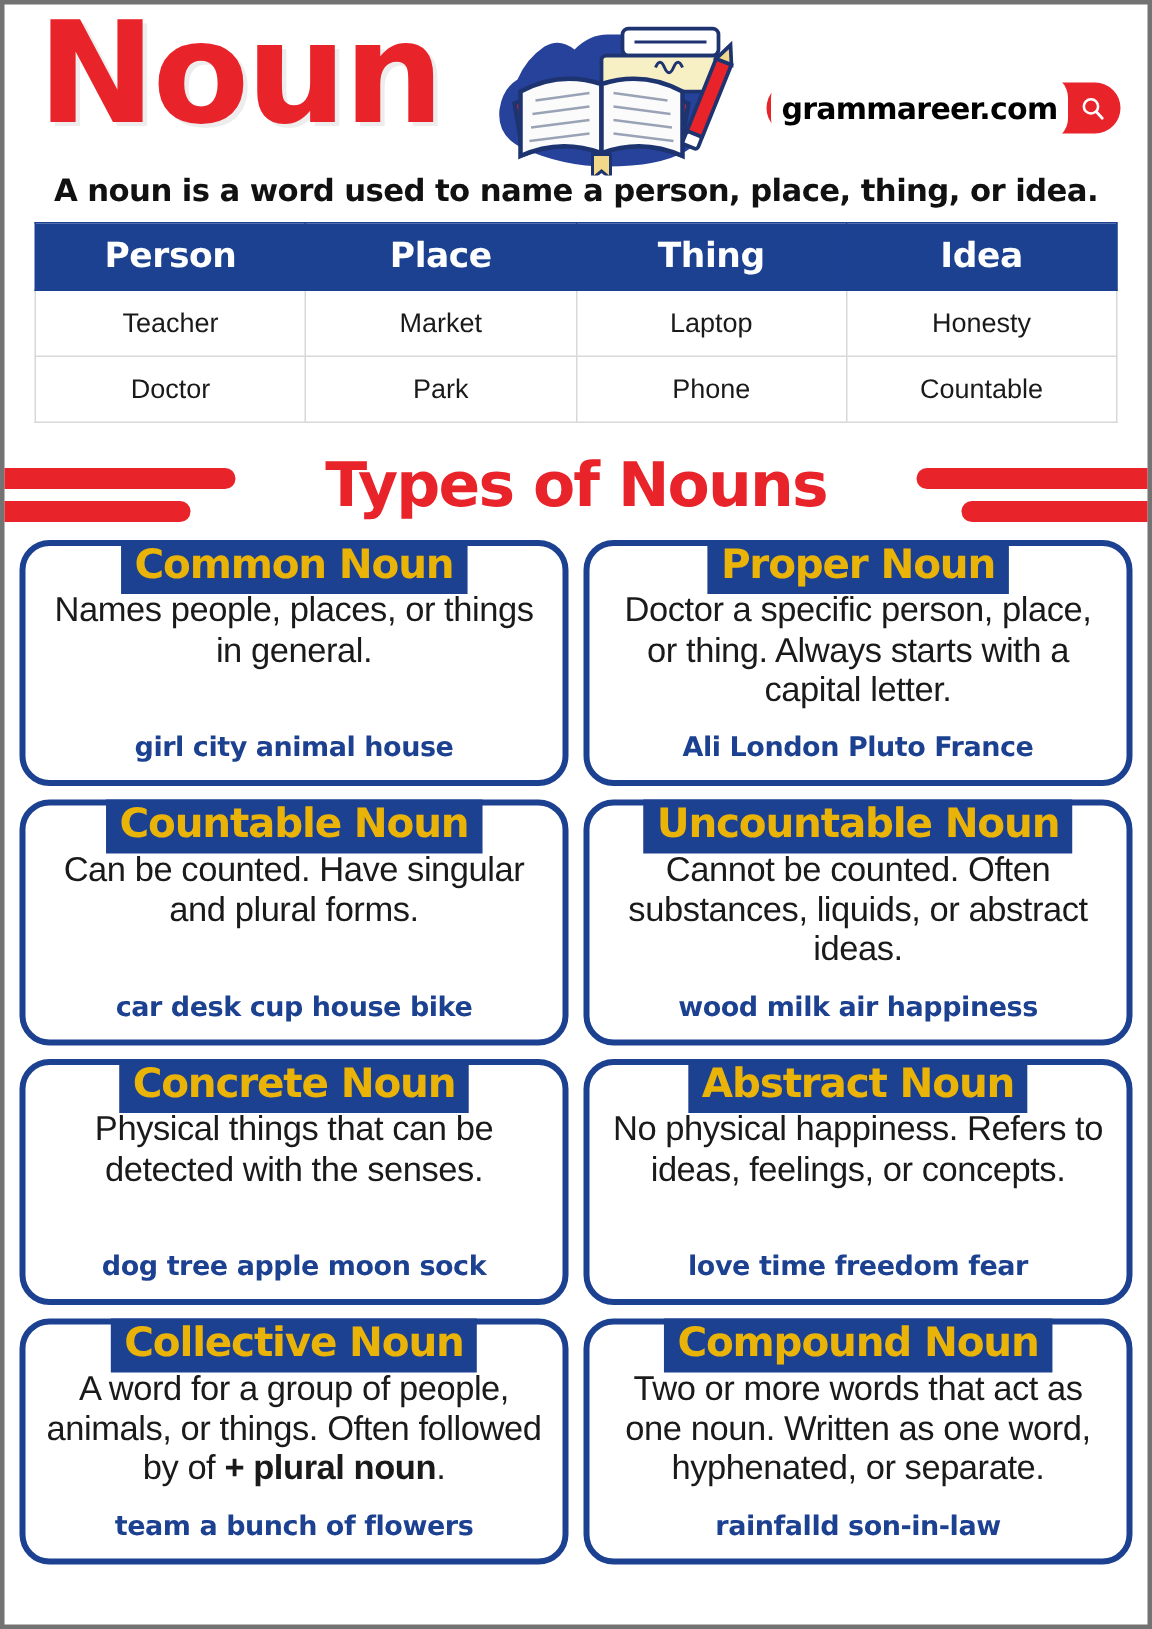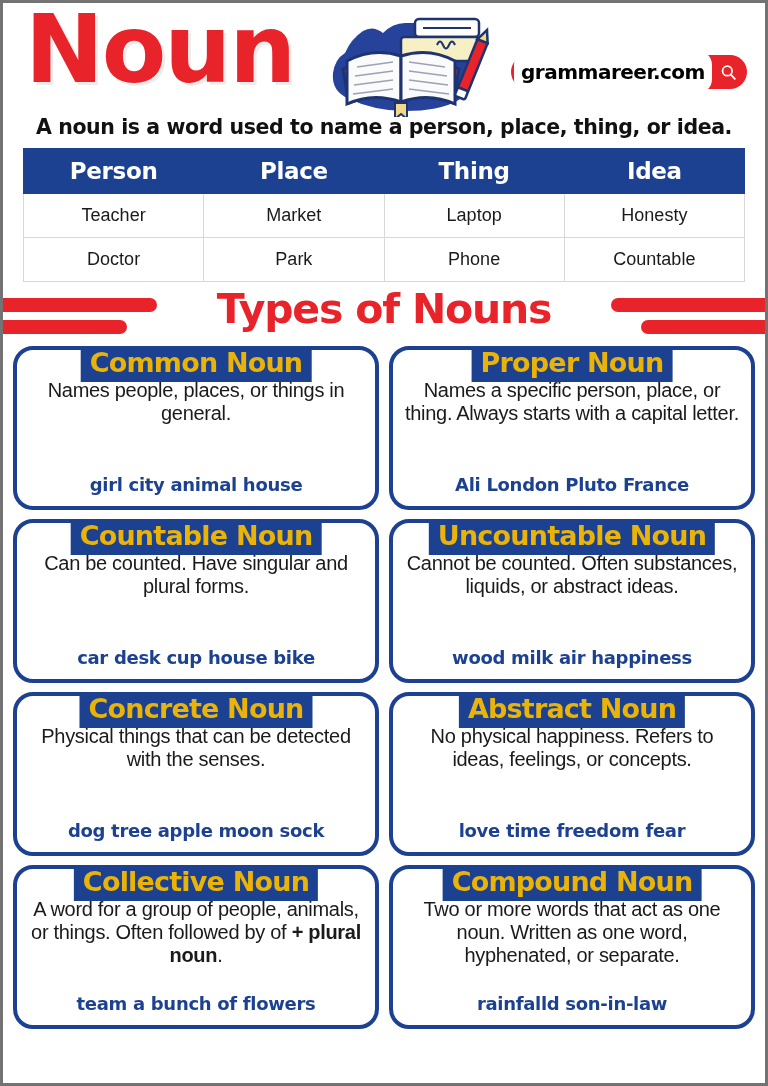--- a/index.html
+++ b/index.html
@@ -119,21 +119,21 @@
     height: 44px;
     border: 1px solid #d8d8d8;
     background: #ffffff;
     font-family: "Liberation Sans", sans-serif;
   }
 
   
   .section-band {
     position: relative;
     height: 62px;
-    margin-top: 2px;
+    margin-top: 16px;
     padding-left: 16px;
   }
   .section-title {
     position: absolute;
     left: 0; right: 0;
     top: 2px;
     text-align: center;
     font-family: "DejaVu Sans", sans-serif;
     font-weight: 700;
     font-size: 41px;
@@ -185,21 +185,21 @@
     font-weight: 700;
     font-size: 27px;
     letter-spacing: -0.8px;
     line-height: 1.18;
     padding: 1px 9px 3px 9px;
     white-space: nowrap;
   }
 
   .card-desc {
     margin-top: 9px;
-    font-size: 20px;
+    font-size: 23px;
     line-height: 1.16;
     color: #1a1a1a;
     letter-spacing: -0.3px;
     padding: 0 4px;
   }
   .card-desc b { font-weight: 700; }
 
   .card-examples {
     margin-top: auto;
     padding-top: 6px;
@@ -310,21 +310,21 @@
   <div class="grid">
 
     <div class="card">
       <div class="card-title">Common Noun</div>
       <div class="card-desc">Names people, places, or things in general.</div>
       <div class="card-examples">girl   city   animal   house</div>
     </div>
 
     <div class="card">
       <div class="card-title">Proper Noun</div>
-      <div class="card-desc">Names a specific person, place, or thing. Always starts with a capital letter.</div>
+      <div class="card-desc">Doctor a specific person, place, or thing. Always starts with a capital letter.</div>
       <div class="card-examples">Ali  London  Pluto  France</div>
     </div>
 
     <div class="card">
       <div class="card-title">Countable Noun</div>
       <div class="card-desc">Can be counted. Have singular and plural forms.</div>
       <div class="card-examples">car  desk  cup  house  bike</div>
     </div>
 
     <div class="card">

